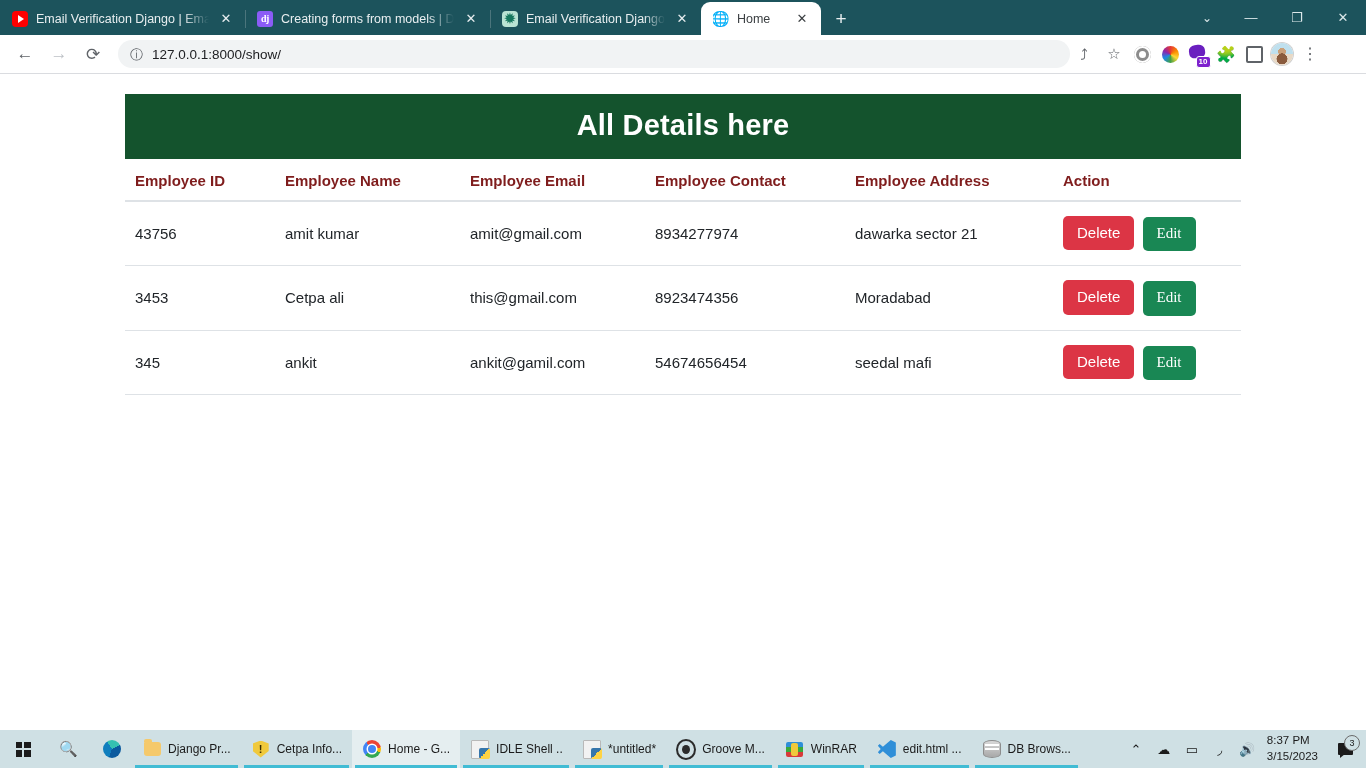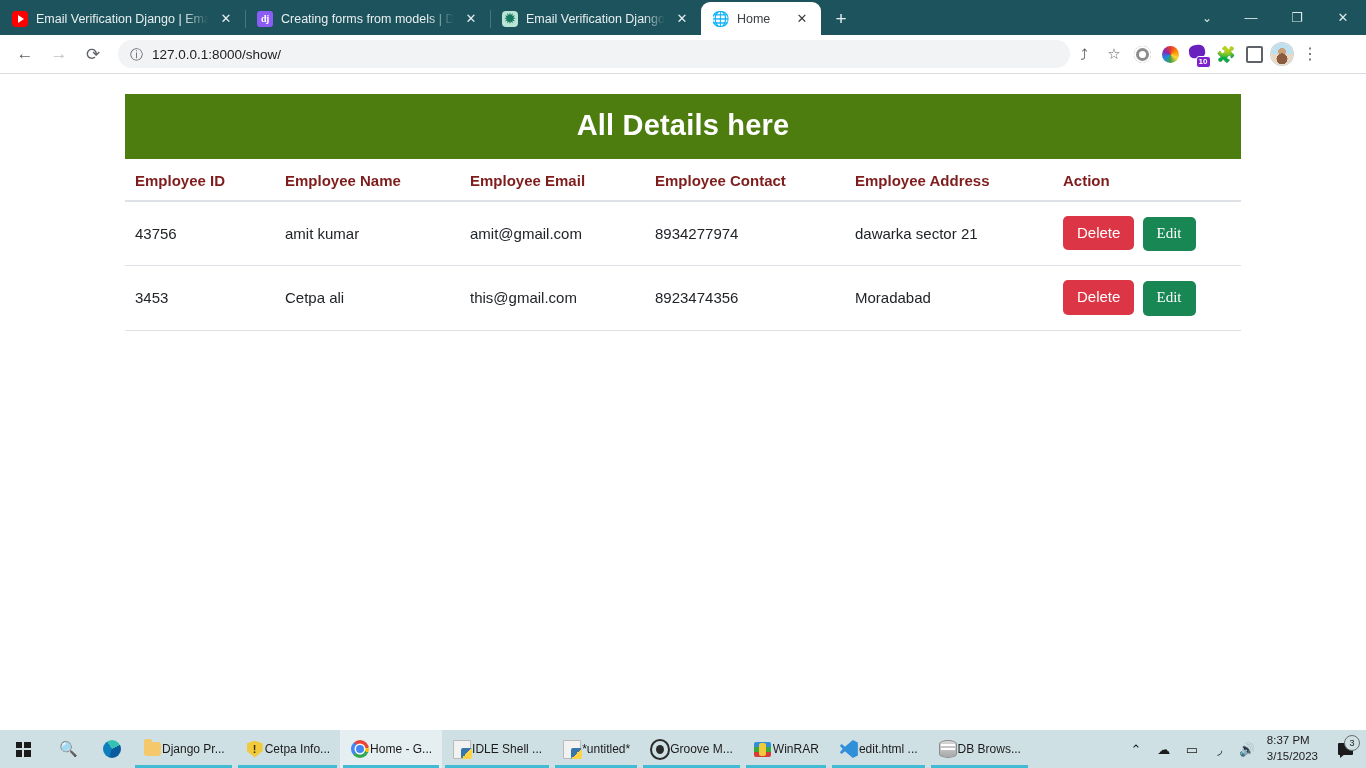--- a/index.html
+++ b/index.html
@@ -290,21 +290,21 @@
     height: 656px;
     overflow: hidden;
     position: relative;
   }
   .container {
     width: 1116px;
     margin: 0 auto;
     padding-top: 20px;
   }
   .page-banner {
-    background: #4d7c0f;
+    background: #14532d;
     color: #ffffff;
     text-align: center;
     font-size: 29px;
     font-weight: bold;
     padding: 15px 0 17px;
     letter-spacing: 0.2px;
   }
   table.data-table {
     width: 100%;
     border-collapse: collapse;
@@ -375,20 +375,21 @@
   }
   .win-logo i { background: #1b1b1b; display: block; }
   .tb-search {
     width: 46px;
     display: flex; align-items: center; justify-content: center;
     font-size: 15px;
   }
   .tb-app {
     display: flex;
     align-items: center;
+    gap: 6px;
     padding: 0 10px;
     position: relative;
     max-width: 112px;
     box-sizing: border-box;
   }
   .tb-app.running::after {
     content: "";
     position: absolute;
     left: 3px; right: 3px; bottom: 0;
     height: 3px;
@@ -691,20 +692,31 @@
             <td>3453</td>
             <td>Cetpa ali</td>
             <td>this@gmail.com</td>
             <td>8923474356</td>
             <td>Moradabad</td>
             <td class="action-cell">
               <span class="btn btn-delete">Delete</span>
               <span class="btn btn-edit">Edit</span>
             </td>
           </tr>
+          <tr>
+            <td>345</td>
+            <td>ankit</td>
+            <td>ankit@gamil.com</td>
+            <td>54674656454</td>
+            <td>seedal mafi</td>
+            <td class="action-cell">
+              <span class="btn btn-delete">Delete</span>
+              <span class="btn btn-edit">Edit</span>
+            </td>
+          </tr>
         </tbody>
       </table>
 
     </div>
   </div>
 </div>
 
 <div class="taskbar">
 
   <div class="tb-start">

